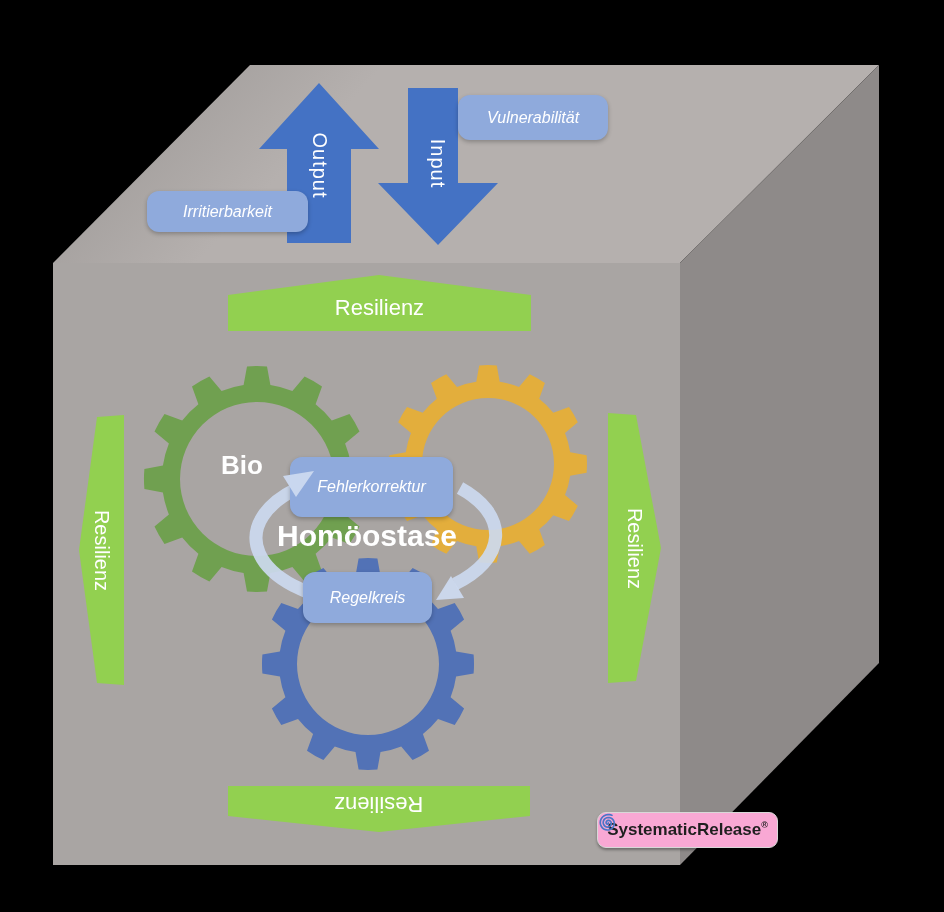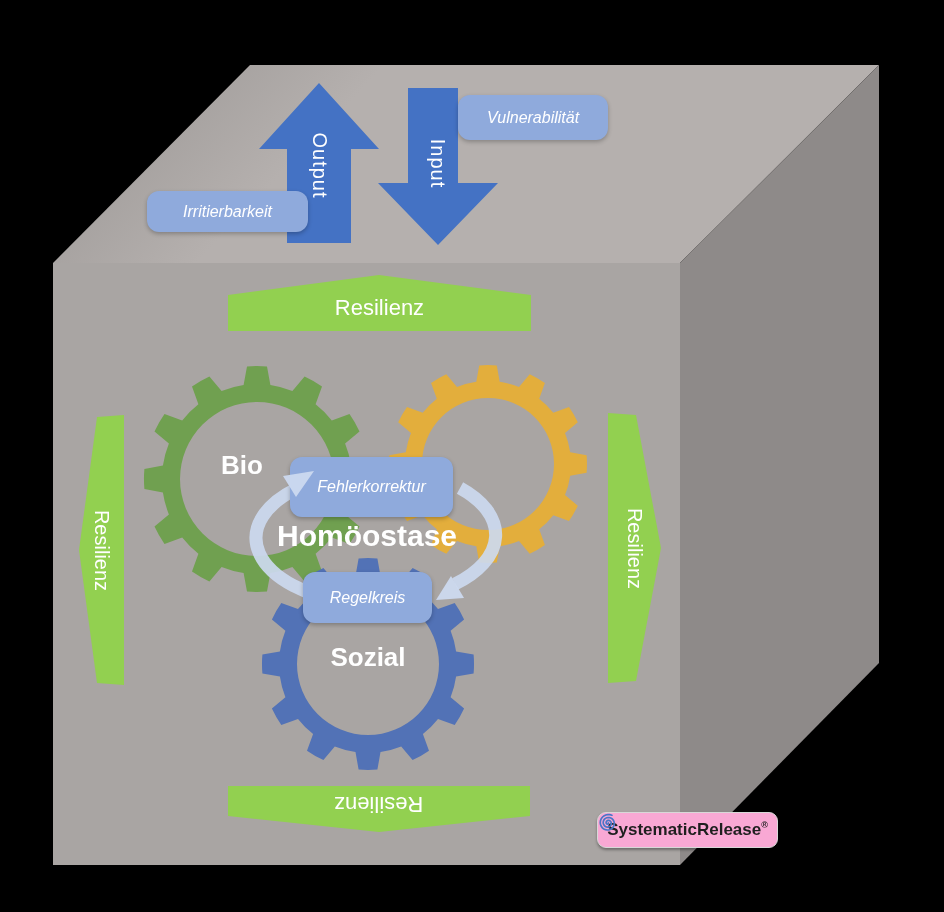--- a/index.html
+++ b/index.html
@@ -85,23 +85,20 @@
   <div class="lbl banner-side-lbl" style="left:79px;top:415px;width:45px;height:270px;">
     <span class="vert-ccw">Resilienz</span>
   </div>
   <div class="lbl banner-side-lbl" style="left:608px;top:413px;width:53px;height:270px;">
     <span class="vert">Resilienz</span>
   </div>
 
   <div class="lbl gear-lbl" style="left:182px;top:450px;width:120px;height:30px;">
     <span>Bio</span>
   </div>
-  <div class="lbl gear-lbl" style="left:288px;top:642px;width:160px;height:30px;">
-    <span>Sozial</span>
-  </div>
 
   <div class="lbl center-title" style="left:247px;top:518px;width:240px;height:36px;">
     <span>Homöostase</span>
   </div>
 
   <div class="badge" style="left:290px;top:457px;width:163px;height:60px;z-index:3;">
     <span>Fehlerkorrektur</span>
   </div>
   <div class="badge" style="left:303px;top:572px;width:129px;height:51px;z-index:3;">
     <span>Regelkreis</span>

